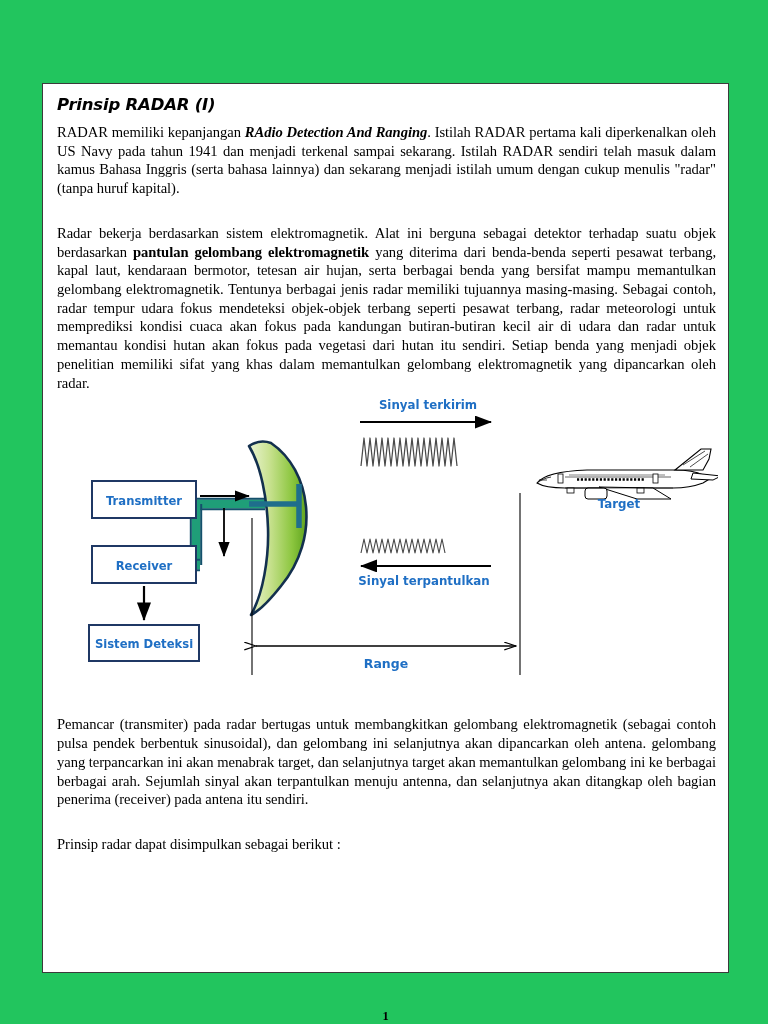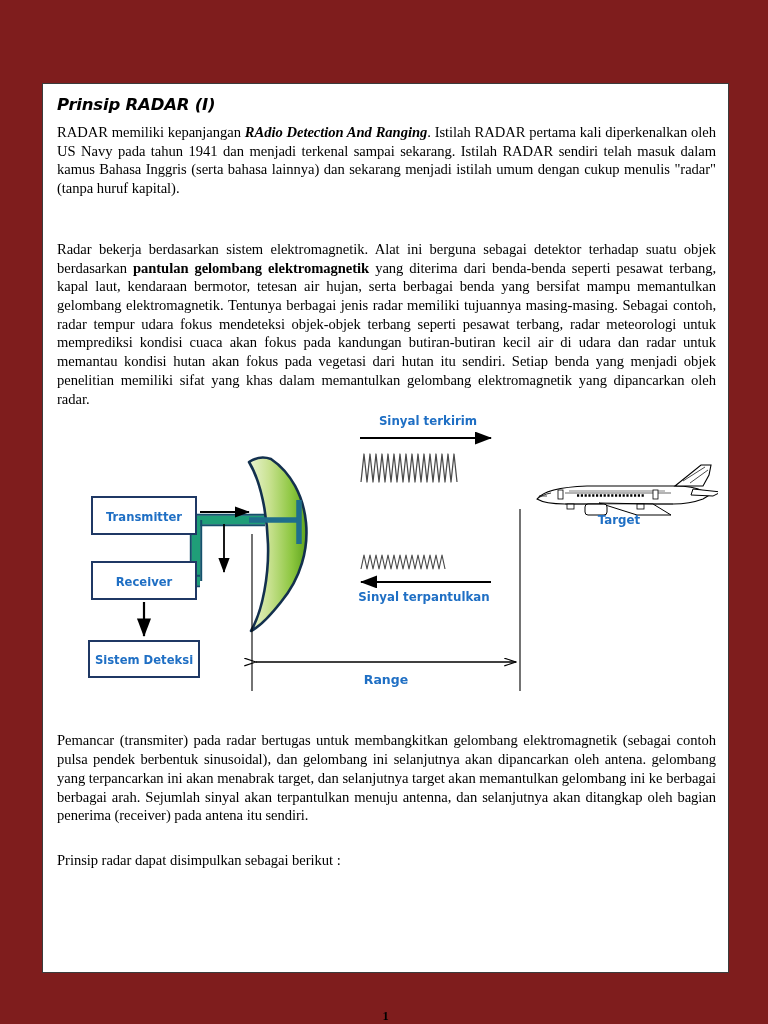--- a/index.html
+++ b/index.html
@@ -5,21 +5,21 @@
   * { box-sizing: border-box; }
   html, body {
     margin: 0; padding: 0;
     width: 768px; height: 1024px;
     background: #ffffff;
     font-family: "Liberation Serif", serif;
   }
   #page {
     position: relative;
     width: 768px; height: 1024px;
-    background: #7f1d1d;
+    background: #22c55e;
     overflow: hidden;
   }
   #doc-frame {
     position: absolute;
     left: 42px; top: 83px;
     width: 687px; height: 890px;
     border: 1px solid #3b3b3b;
     background: #ffffff;
     padding: 9px 10px 0 10px;
   }
@@ -34,21 +34,21 @@
   }
   .para {
     font-family: "Liberation Serif", serif;
     font-size: 14.6px;
     line-height: 1.283;
     text-align: justify;
     color: #000;
     margin: 0 2px 0 4px;
     letter-spacing: -0.05px;
   }
-  .para.p1 { margin-bottom: 16px; }
+  .para.p1 { margin-bottom: 0; }
   .gap-lg { height: 26px; }
   .gap-sm { height: 15px; }
   .bi { font-weight: bold; font-style: italic; }
   .b  { font-weight: bold; }
   .i  { }
 
   
   #diagram {
     position: relative;
     width: 665px; height: 302px;

